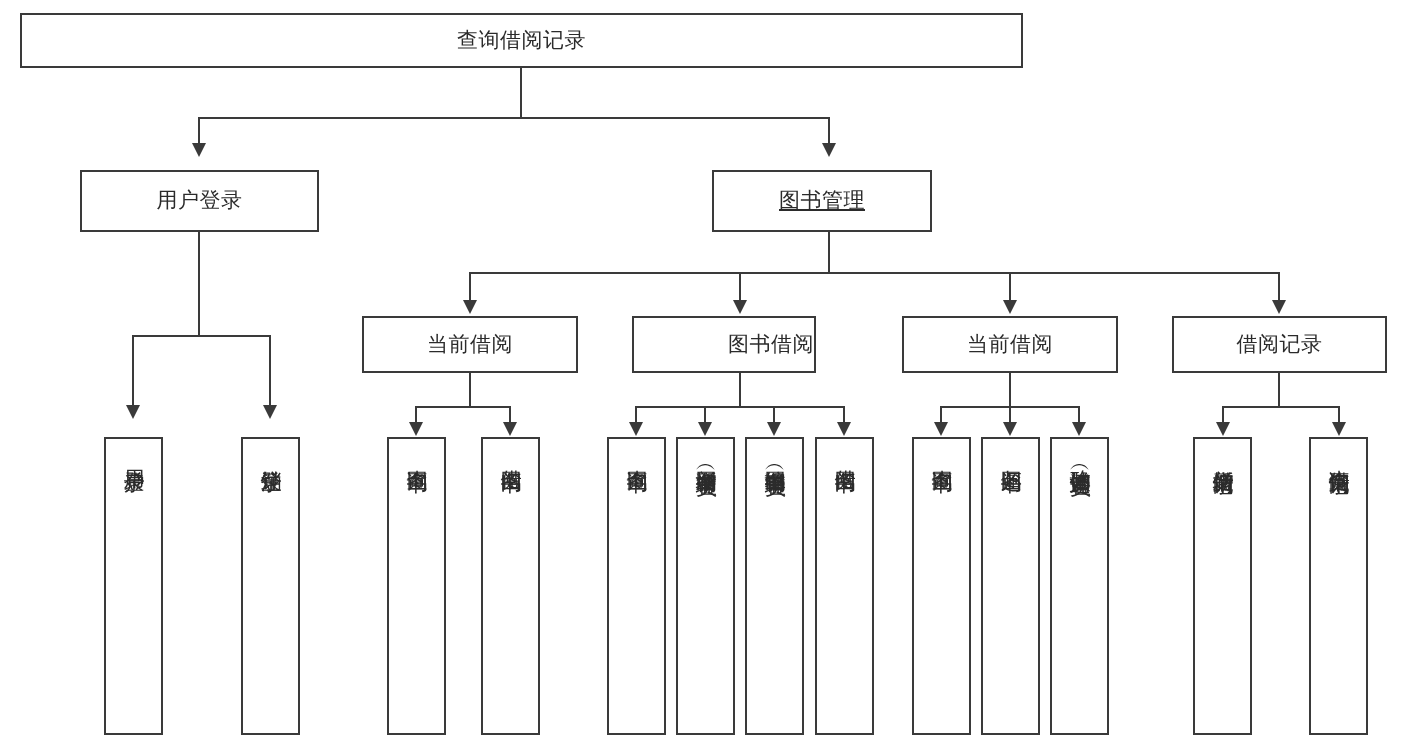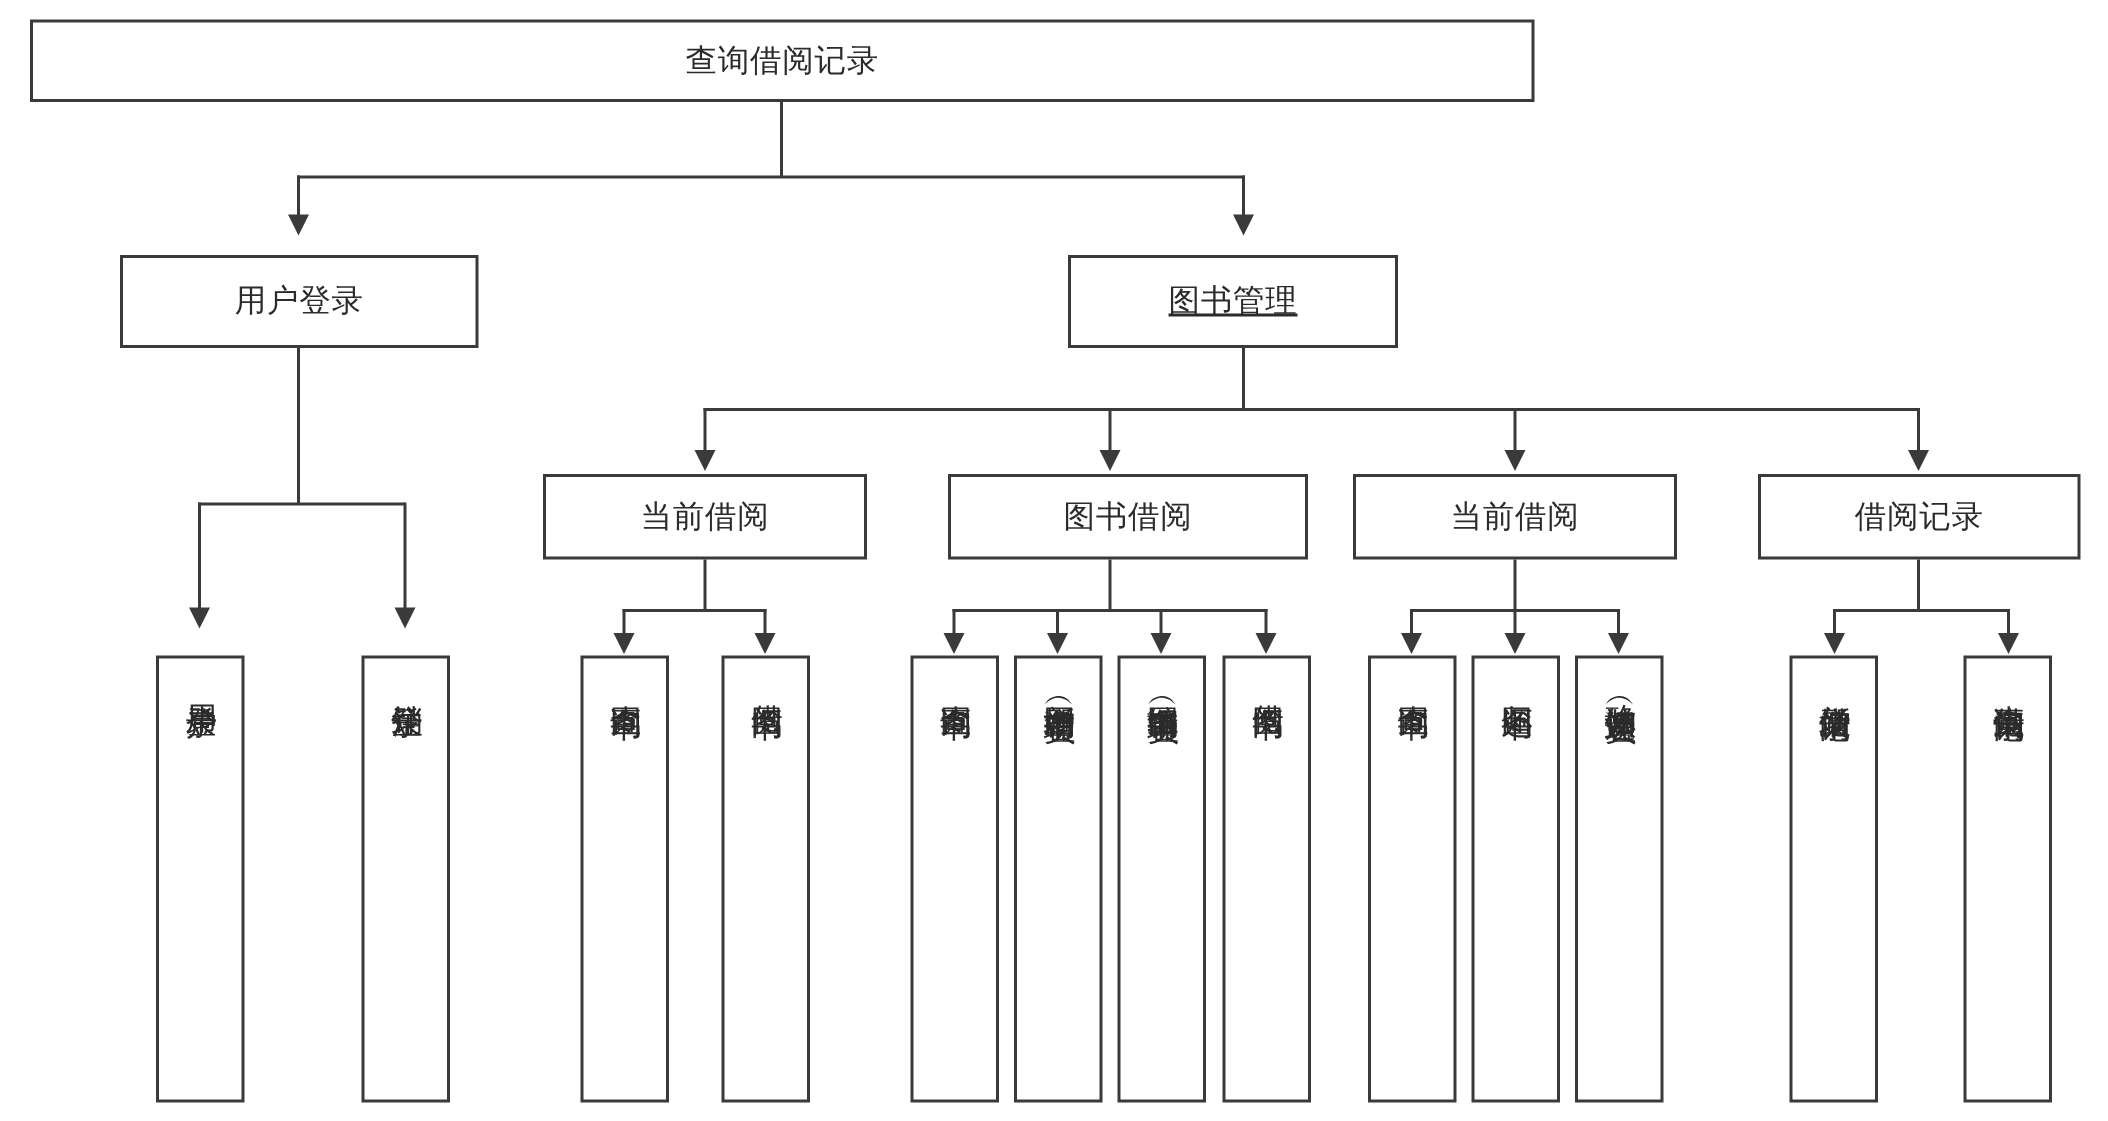--- a/index.html
+++ b/index.html
@@ -118,21 +118,21 @@
   <div class="ln v" style="left:739px; top:272px; width:2px; height:30px;"></div>
   <div class="arrow" style="left:733px; top:300px;"></div>
   <div class="ln v" style="left:1009px; top:272px; width:2px; height:30px;"></div>
   <div class="arrow" style="left:1003px; top:300px;"></div>
   <div class="ln v" style="left:1278px; top:272px; width:2px; height:30px;"></div>
   <div class="arrow" style="left:1272px; top:300px;"></div>
 
   <div class="node lvl2" style="left:362px; top:316px; width:216px; height:57px;">
     <span>当前借阅</span>
   </div>
-  <div class="node lvl2" style="left:632px; top:316px; width:240px; height:57px;">
+  <div class="node lvl2" style="left:632px; top:316px; width:184px; height:57px;justify-content:flex-end;">
     <span>图书借阅</span>
   </div>
   <div class="node lvl2" style="left:1172px; top:316px; width:215px; height:57px;">
     <span>借阅记录</span>
   </div>
   <div class="node lvl2" style="left:902px; top:316px; width:216px; height:57px;">
     <span>当前借阅</span>
   </div>
 
   <div class="ln v" style="left:469px; top:373px; width:2px; height:35px;"></div>

